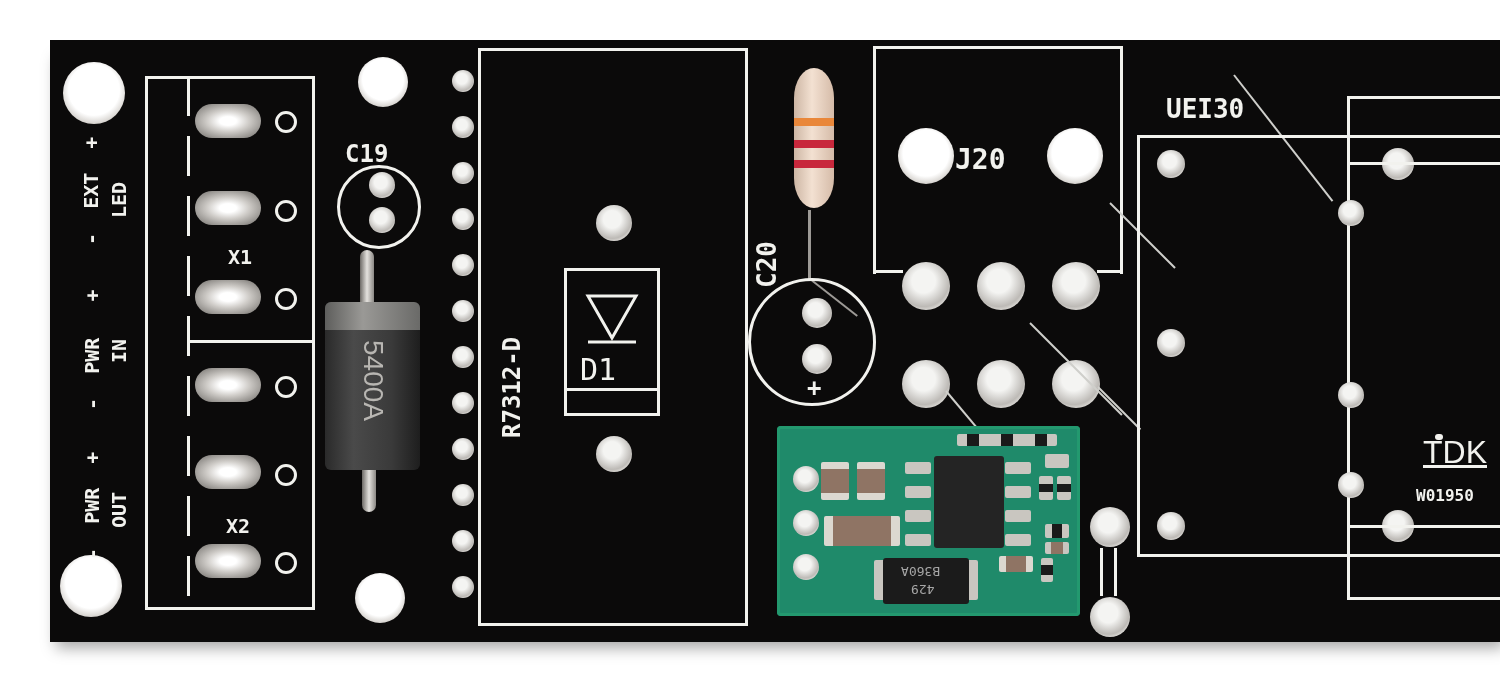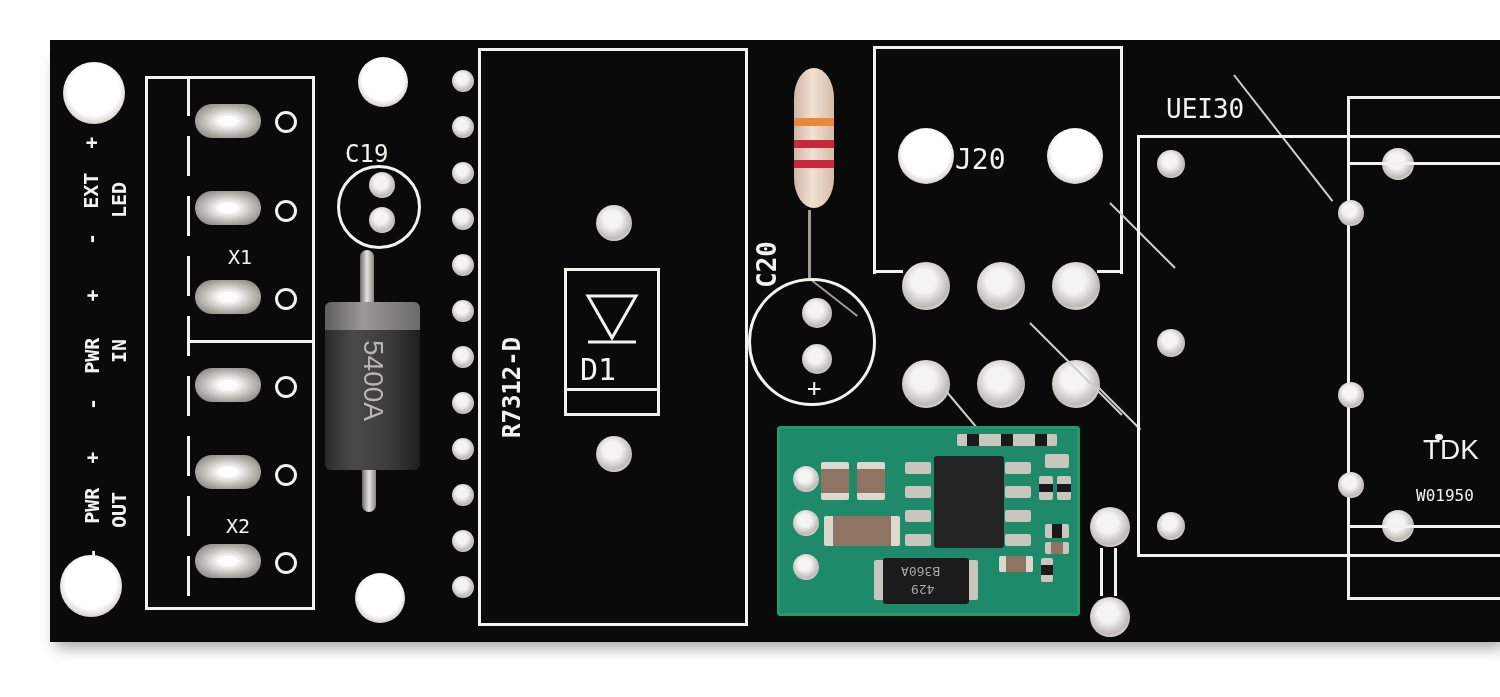--- a/index.html
+++ b/index.html
@@ -5,21 +5,21 @@
   html,body{margin:0;padding:0;}
   body{width:1500px;height:697px;background:#ffffff;position:relative;overflow:hidden;font-family:"DejaVu Sans Mono","Liberation Mono",monospace;}
   .board{position:absolute;left:50px;top:40px;width:1460px;height:602px;background:#0b0a0a;box-shadow:0 12px 14px -6px rgba(0,0,0,0.35);}
   .abs{position:absolute;}
   .silk{position:absolute;border:3px solid #f2f2ee;box-sizing:border-box;}
   .line{position:absolute;background:#f2f2ee;}
   .mhole{position:absolute;border-radius:50%;background:radial-gradient(circle at 50% 45%,#ffffff 55%,#d9d6d2 72%,#8d8a86 100%);}
   .pad{position:absolute;border-radius:50%;background:radial-gradient(circle at 45% 40%,#f4f4f2 30%,#bdbab6 65%,#e8e6e2 80%,#6b6865 100%);}
   .ring{position:absolute;border-radius:50%;border:3px solid #f2f2ee;box-sizing:border-box;}
   .oval{position:absolute;border-radius:18px;background:radial-gradient(ellipse at 50% 50%,#ffffff 18%,#cfccc8 45%,#8f8c88 80%,#3a3836 100%);}
-  .txt{position:absolute;color:#f2f2ee;font-weight:normal;white-space:nowrap;}
+  .txt{position:absolute;color:#f2f2ee;font-weight:bold;white-space:nowrap;}
   .vtxt{position:absolute;color:#f2f2ee;font-weight:bold;white-space:nowrap;transform:rotate(-90deg);transform-origin:left top;}
   .trace{position:absolute;height:2px;background:#cfcfcb;transform-origin:left center;}
   .smd{position:absolute;border-radius:2px;}
 </style>
 </head>
 <body>
 
 <div class="board">
 
   <div class="mhole" style="left:13px;top:22px;width:62px;height:62px;"></div>
@@ -190,16 +190,16 @@
   <div class="pad" style="left:1107px;top:289px;width:28px;height:28px;"></div>
   <div class="pad" style="left:1107px;top:472px;width:28px;height:28px;"></div>
   <div class="pad" style="left:1288px;top:160px;width:26px;height:26px;"></div>
   <div class="pad" style="left:1288px;top:342px;width:26px;height:26px;"></div>
   <div class="pad" style="left:1288px;top:432px;width:26px;height:26px;"></div>
   <div class="pad" style="left:1332px;top:108px;width:32px;height:32px;"></div>
   <div class="pad" style="left:1332px;top:470px;width:32px;height:32px;"></div>
   <div class="line" style="left:1300px;top:122px;width:200px;height:3px;"></div>
   <div class="line" style="left:1300px;top:485px;width:200px;height:3px;"></div>
   <div class="abs" style="left:1385px;top:394px;width:8px;height:6px;background:#f2f2ee;border-radius:3px;"></div>
-  <div class="txt" style="left:1373px;top:394px;font-size:28px;font-weight:normal;font-family:'Liberation Sans',sans-serif;">TDK</div>
+  <div class="txt" style="left:1373px;top:394px;font-size:32px;font-weight:normal;font-family:'Liberation Sans',sans-serif;text-decoration:underline;">TDK</div>
   <div class="txt" style="left:1366px;top:446px;font-size:16px;">W01950</div>
 
 </div>
 
 </body></html>

